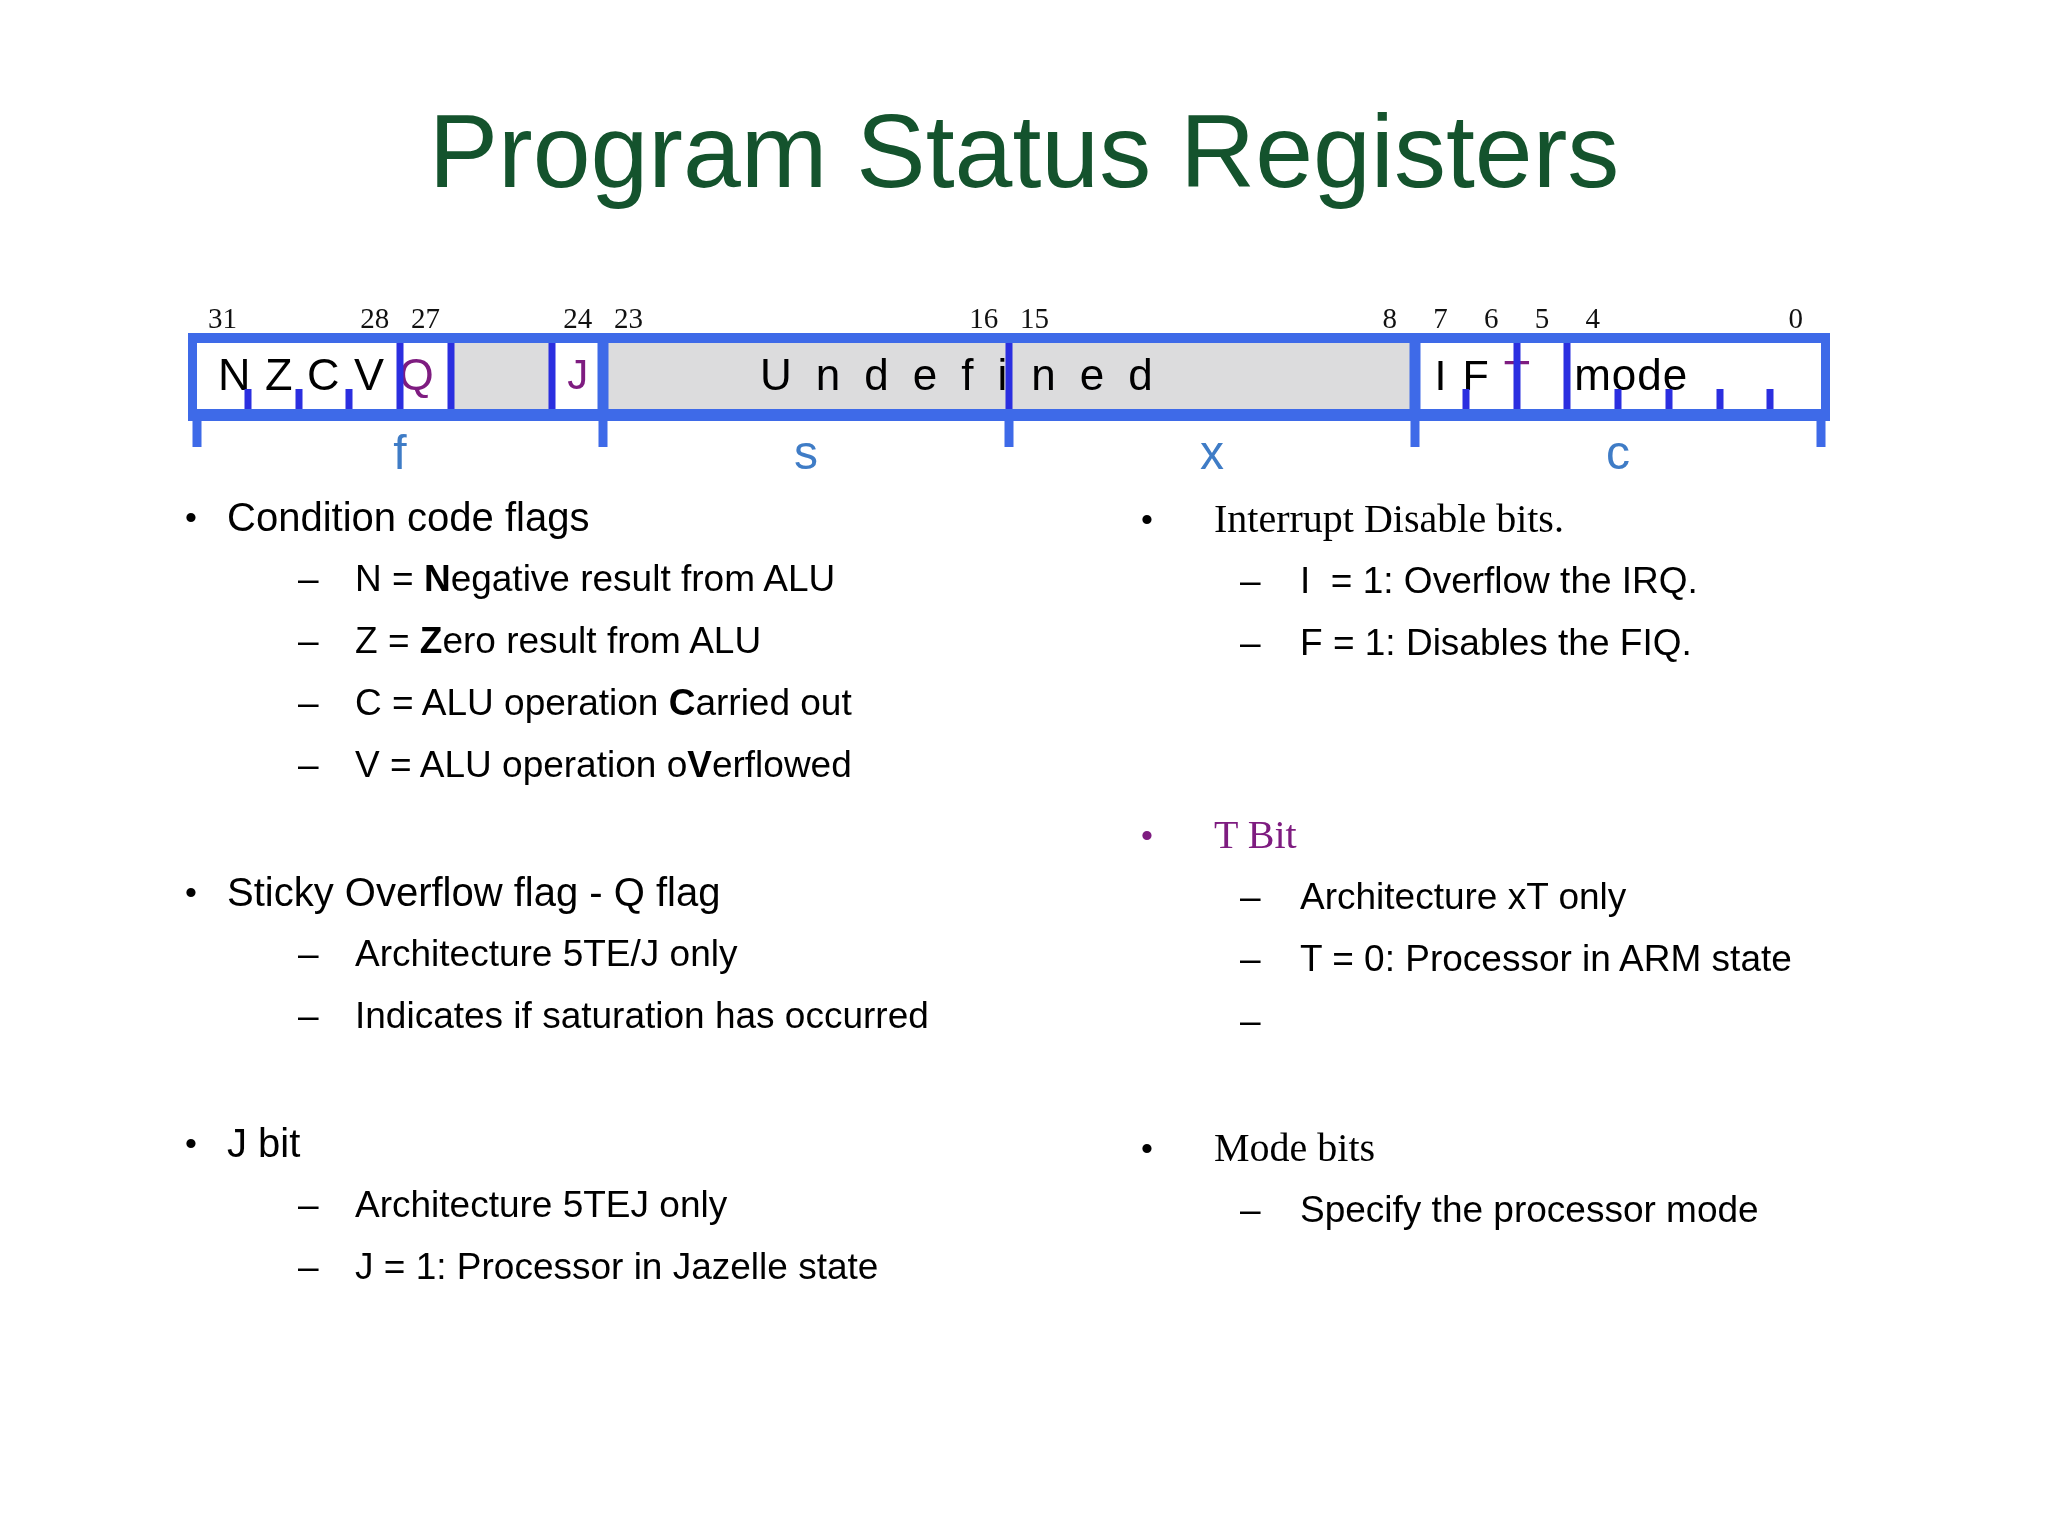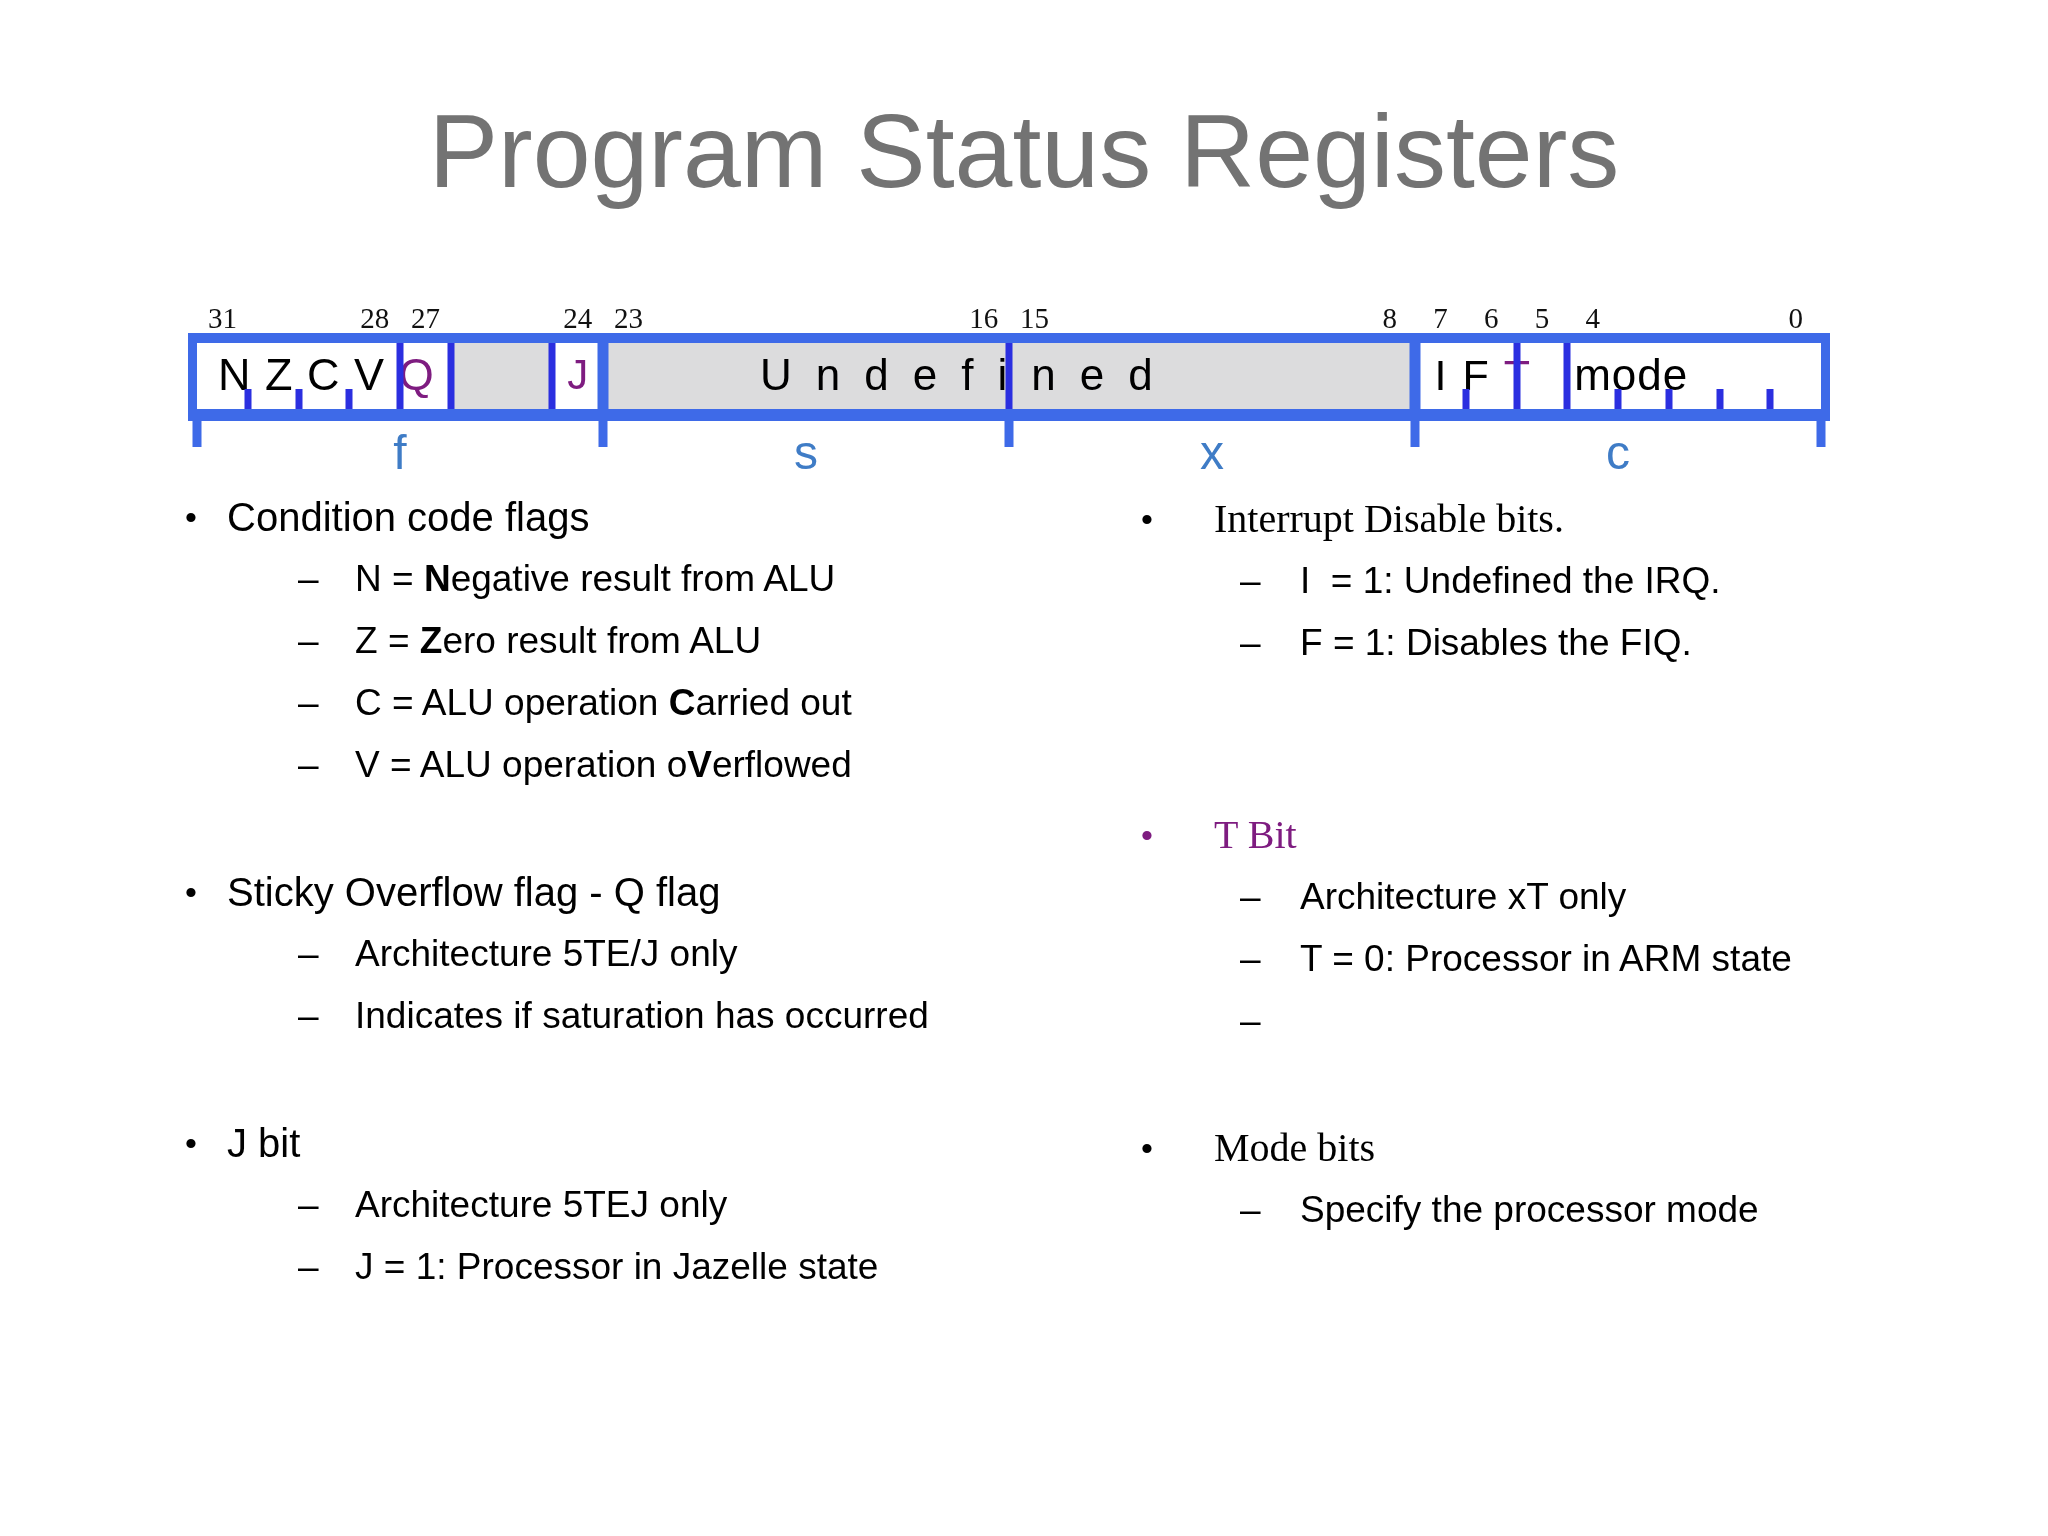--- a/index.html
+++ b/index.html
@@ -3,21 +3,21 @@
 <meta charset="utf-8">
 <style>
   html,body{margin:0;padding:0;}
   body{
     width:2048px;height:1536px;position:relative;overflow:hidden;
     background:#ffffff;color:#000;
     font-family:"Liberation Sans",sans-serif;
   }
   .title{
     position:absolute;top:84px;left:0;width:100%;text-align:center;
-    font-size:104px;line-height:1.3;color:#737373;white-space:nowrap;
+    font-size:104px;line-height:1.3;color:#14532d;white-space:nowrap;
   }
   
   .bitlabels{position:absolute;left:197px;top:299px;width:1624px;height:36px;text-decoration:underline;}
   .bitlbl{
     position:absolute;bottom:0;transform:translateX(-50%);
     font-family:"Liberation Serif",serif;font-size:29px;color:#111;
   }
   .regbox{
     position:absolute;left:188px;top:333px;width:1642px;height:88px;
     box-sizing:border-box;background:#fff;
@@ -124,21 +124,21 @@
     <div class="row h"><span class="marker">•</span><span class="txt"><span>Sticky Overflow flag - Q flag</span></span></div>
     <div class="row s"><span class="marker">–</span><span class="txt"><span>Architecture 5TE/J only</span></span></div>
     <div class="row s"><span class="marker">–</span><span class="txt"><span>Indicates if saturation has occurred</span></span></div>
     <div class="row gaprow"></div>
     <div class="row h"><span class="marker">•</span><span class="txt"><span>J bit</span></span></div>
     <div class="row s"><span class="marker">–</span><span class="txt"><span>Architecture 5TEJ only</span></span></div>
     <div class="row s"><span class="marker">–</span><span class="txt"><span>J = 1: Processor in Jazelle state</span></span></div>
   </div>
 <div class="col col-right" id="colRight">
     <div class="row h"><span class="marker">•</span><span class="txt"><span>Interrupt Disable bits.</span></span></div>
-    <div class="row s"><span class="marker">–</span><span class="txt"><span>I  = 1: Undefined the IRQ.</span></span></div>
+    <div class="row s"><span class="marker">–</span><span class="txt"><span>I  = 1: Overflow the IRQ.</span></span></div>
     <div class="row s"><span class="marker">–</span><span class="txt"><span>F = 1: Disables the FIQ.</span></span></div>
     <div class="row gaprow"></div>
     <div class="row gaprow"></div>
     <div class="row h"><span class="marker" style="color: rgb(126, 28, 128);">•</span><span class="txt" style="color: rgb(126, 28, 128);"><span>T Bit</span></span></div>
     <div class="row s"><span class="marker">–</span><span class="txt"><span>Architecture xT only</span></span></div>
     <div class="row s"><span class="marker">–</span><span class="txt"><span>T = 0: Processor in ARM state</span></span></div>
     <div class="row s"><span class="marker">–</span></div>
     <div class="row gaprow"></div>
     <div class="row h"><span class="marker">•</span><span class="txt"><span>Mode bits</span></span></div>
     <div class="row s"><span class="marker">–</span><span class="txt"><span>Specify the processor mode</span></span></div>

